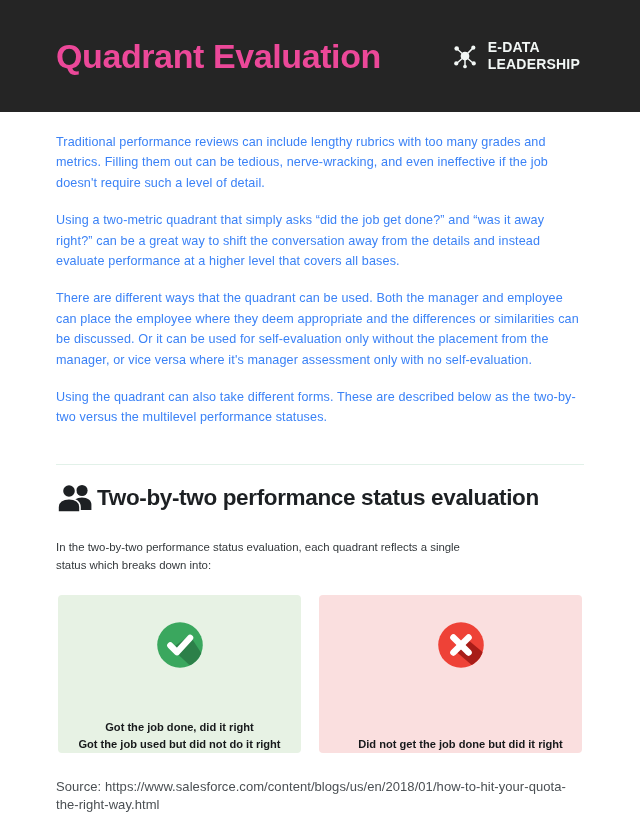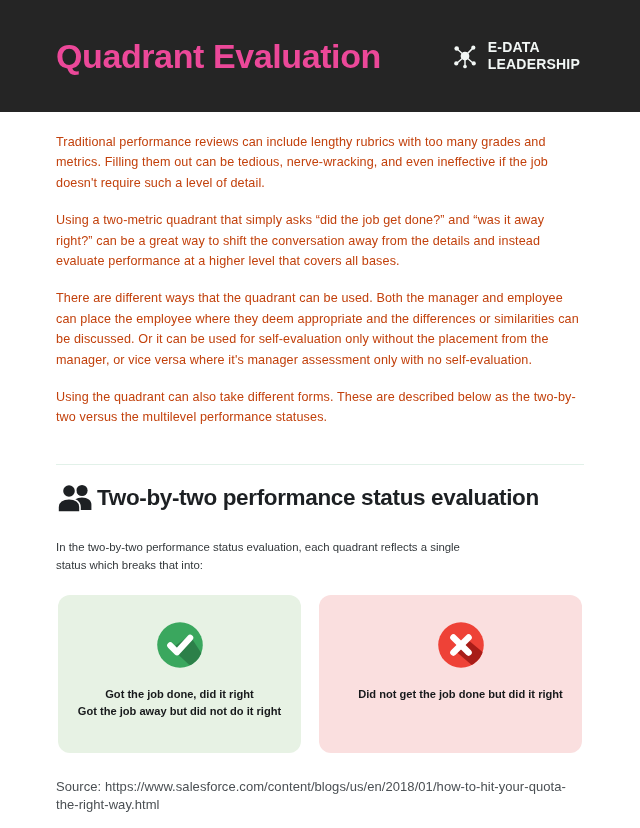--- a/index.html
+++ b/index.html
@@ -68,21 +68,21 @@
   .content {
     position: absolute;
     left: 56px;
     top: 132px;
     width: 528px;
   }
 
   .para {
     font-size: 12.6px;
     line-height: 1.62;
-    color: #c2410c;
+    color: #3b82f6;
     margin-bottom: 17px;
     letter-spacing: 0.01em;
   }
   .para:last-child { margin-bottom: 0; }
 
   
   .divider {
     position: absolute;
     left: 56px;
     top: 464px;
@@ -134,25 +134,25 @@
     left: 58px;
     top: 595px;
     width: 524px;
     height: 158px;
     display: flex;
     gap: 18px;
   }
 
   .card {
     flex: 1 1 0;
-    border-radius: 12px;
+    border-radius: 4px;
     display: flex;
     flex-direction: column;
     align-items: center;
-    justify-content: flex-start;
+    justify-content: space-between;
     padding-top: 23px;
   }
 
   .card.good { background: #e7f2e4; }
   .card.bad  { background: #fadfdf; padding-left: 20px; }
 
   .status-icon {
     width: 54px;
     height: 54px;
     display: block;
@@ -228,40 +228,40 @@
         <path d="M26 16.4c-5.6 0-9.4 2.9-9.4 7.1V29h18.8v-5.5c0-4.2-3.8-7.1-9.4-7.1z"></path>
       </g>
       <g fill="#1d2023" stroke="#ffffff" stroke-width="1.6">
         <circle cx="13" cy="10" r="6.6"></circle>
         <path d="M13 17.6C6.6 17.6 2 21 2 25.9V31h22v-5.1c0-4.9-4.6-8.3-11-8.3z"></path>
       </g>
     </svg>
     <div class="section-title">Two-by-two performance status evaluation</div>
   </div>
 
-  <div class="section-sub">In the two-by-two performance status evaluation, each quadrant reflects a single status which breaks that into:</div>
+  <div class="section-sub">In the two-by-two performance status evaluation, each quadrant reflects a single status which breaks down into:</div>
 
   <div class="cards">
 
     <div class="card good">
       <svg class="status-icon" viewBox="0 0 64 64" aria-hidden="true">
         <defs>
           <clipPath id="clipGood">
               <circle cx="32" cy="32" r="27"></circle>
             </clipPath>
         </defs>
         <circle cx="32" cy="32" r="27" fill="#3aa75e"></circle>
         <g clip-path="url(#clipGood)">
           <path d="M43.5 20.5 L60 46 L50 62 L22 36 Z" fill="#2c8049"></path>
         </g>
         <path d="M20.5 32.5 L28.5 40.5 L44 23.5" fill="none" stroke="#ffffff" stroke-width="7.4" stroke-linecap="round" stroke-linejoin="round"></path>
       </svg>
       <div class="card-lines">
         <span>Got the job done, did it right</span>
-        <span>Got the job away but did not do it right</span>
+        <span>Got the job used but did not do it right</span>
       </div>
     </div>
 
     <div class="card bad">
       <svg class="status-icon" viewBox="0 0 64 64" aria-hidden="true">
         <defs>
           <clipPath id="clipBad">
               <circle cx="32" cy="32" r="27"></circle>
             </clipPath>
         </defs>

